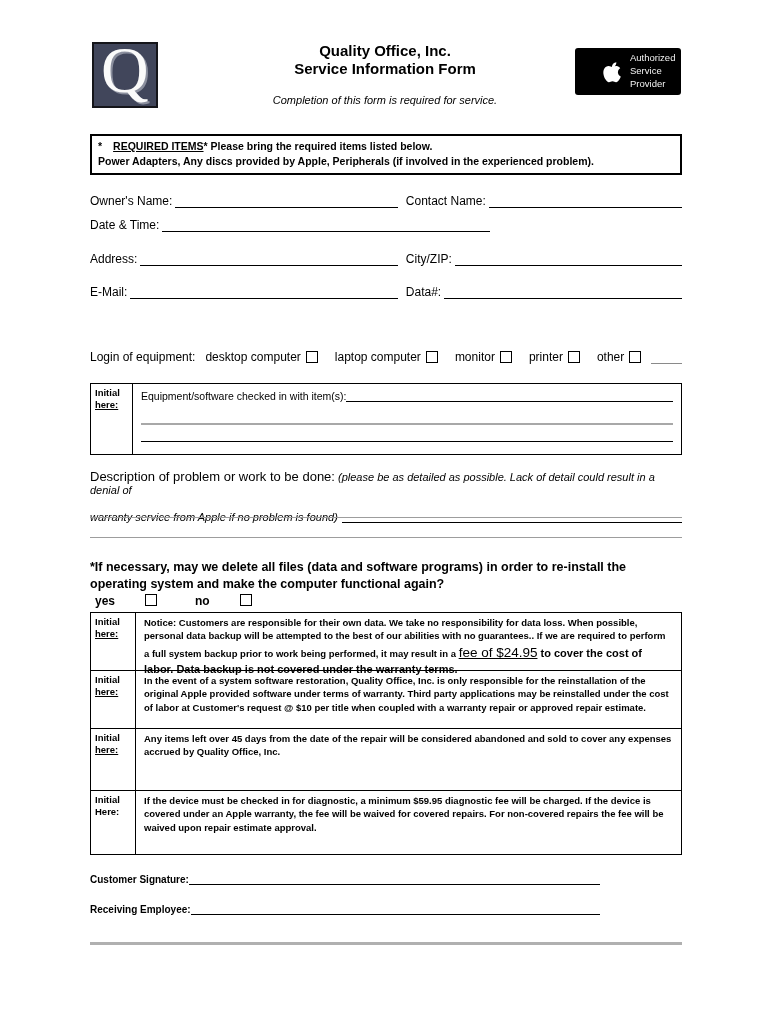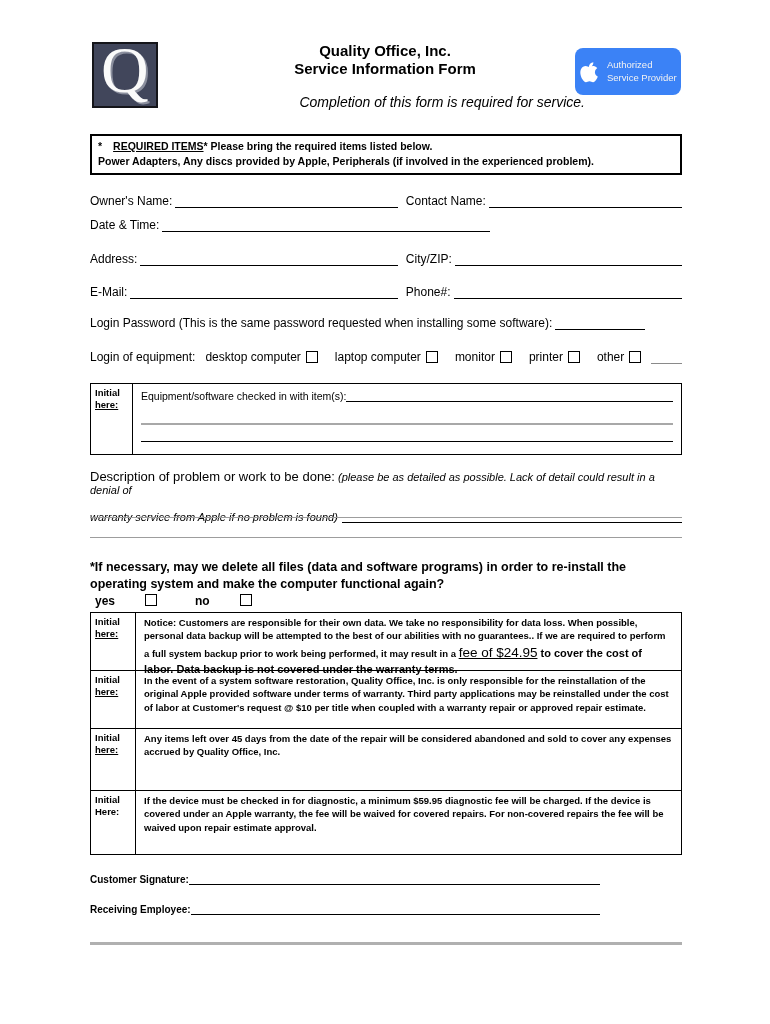--- a/index.html
+++ b/index.html
@@ -23,26 +23,26 @@
     font-family: "Liberation Serif", serif;
     font-size: 66px; color: #fafafa;
     text-shadow: 2px 2px 0 #8b8f9e;
     line-height: 1.1;
   }
   .titles {
     position: absolute; left: 185px; right: 185px; top: 42px;
     text-align: center; line-height: 1.2;
   }
   .titles .t1, .titles .t2 { font-size: 15px; font-weight: bold; }
-  .titles .t3 { font-size: 14px; font-style: italic; margin-top: 16px; text-align: right; }
+  .titles .t3 { font-size: 11px; font-style: italic; margin-top: 16px; }
   .badge {
     position: absolute; left: 575px; top: 48px;
     width: 106px; height: 47px;
-    background: #3b82f6; border-radius: 8px;
-    display: flex; align-items: center; gap: 7px; padding-left: 3px;
+    background: #000000; border-radius: 3px;
+    display: flex; align-items: center; gap: 7px; padding-left: 26px;
   }
   .badge .apple { width: 22px; height: 26px; flex: 0 0 auto; }
   .badge .btxt { color: #f2f2f2; font-size: 9.5px; line-height: 1.35; }
 
   
   .reqbox {
     position: absolute; left: 90px; top: 134px; width: 592px;
     border: 2px solid #000; padding: 3px 6px 4px 6px;
     font-size: 10.5px; font-weight: bold; line-height: 1.45;
   }
@@ -173,29 +173,25 @@
       <span class="fill"></span>
     </div>
   </div>
 
   <div class="row" style="top:285px">
     <div class="grp g1">
       <span class="lbl">E-Mail:</span>
       <span class="fill"></span>
     </div>
     <div class="grp g2">
-      <span class="lbl">Phone#:</span>
-      <span class="fill"></span>
-    </div>
-  </div>
-
-  <div class="row" style="top:316px; width:555px">
-    <span class="lbl">Login Password (This is the same password requested when installing some software):</span>
-    <span class="fill"></span>
-  </div>
+      <span class="lbl">Data#:</span>
+      <span class="fill"></span>
+    </div>
+  </div>
+
 
   <div class="row equip" style="top:350px">
     <span class="lbl" style="margin-right:10px">Login of equipment:</span>
     <span class="opt">
       <span>desktop computer</span>
       <span class="cb"></span>
     </span>
     <span class="opt">
       <span>laptop computer</span>
       <span class="cb"></span>

